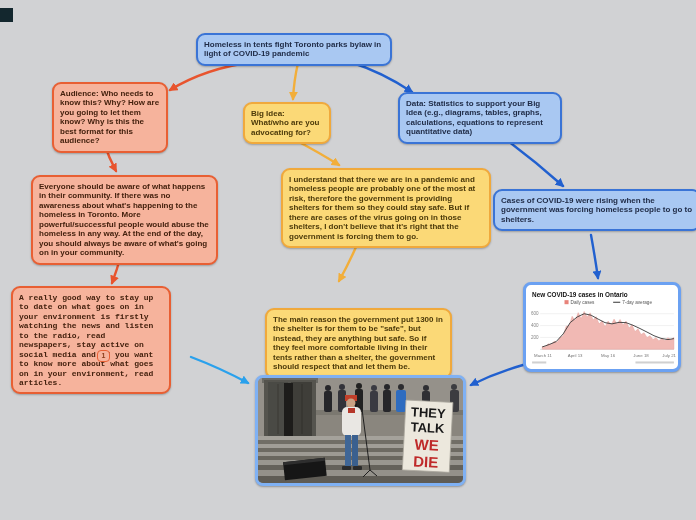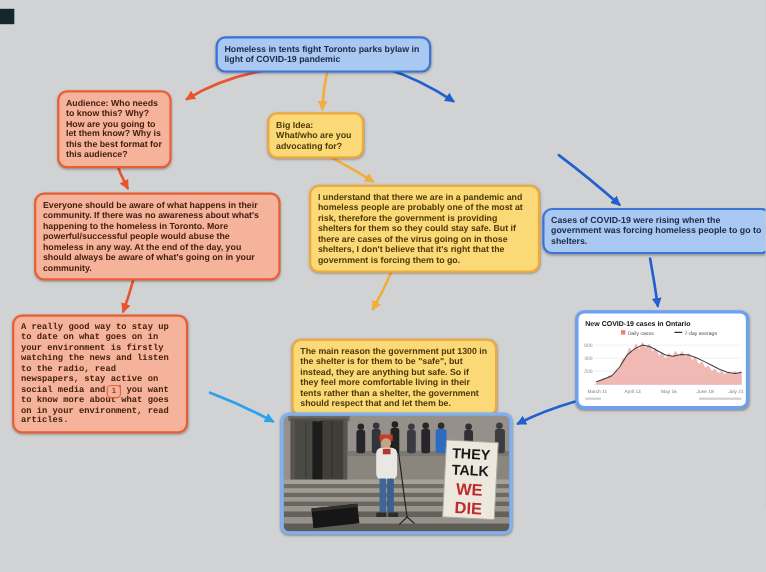--- a/index.html
+++ b/index.html
@@ -64,31 +64,34 @@
     <path class="br lblue" d="M191,357 Q220,368 248,383" marker-end="url(#ah-lblue)"></path>
     <path class="br blue" d="M508,141 Q536,162 563,186" marker-end="url(#ah-blue)"></path>
     <path class="br blue" d="M591,235 Q595,257 598,278" marker-end="url(#ah-blue)"></path>
     <path class="br blue" d="M523,365 Q495,373 471,385" marker-end="url(#ah-blue)"></path>
   </svg>
 
   <div class="node b" style="left:196px;top:33px;width:196px;">
     <span class="lbl">Homeless in tents fight Toronto parks bylaw in light of COVID-19 pandemic</span>
   </div>
 
-  <div class="node s" style="left:52px;top:82px;width:104px;">
+  <div class="node s" style="left:52px;top:82px;width:116px;">
     <span class="lbl">Audience: Who needs to know this? Why? How are you going to let them know? Why is this the best format for this audience?</span>
   </div>
 
   <div class="node y" style="left:243px;top:102px;width:88px;">
     <span class="lbl">Big Idea:
 What/who are you advocating for?</span>
   </div>
 
-
-  <div class="node s" style="left:31px;top:175px;width:224px;">
+  <div class="node b" style="left:398px;top:92px;width:164px;">
+    <span class="lbl">Data: Statistics to support your Big Idea (e.g., diagrams, tables, graphs, calculations, equations to represent quantitative data)</span>
+  </div>
+
+  <div class="node s" style="left:31px;top:175px;width:187px;">
     <span class="lbl">Everyone should be aware of what happens in their community. If there was no awareness about what's happening to the homeless in Toronto. More powerful/successful people would abuse the homeless in any way. At the end of the day, you should always be aware of what's going on in your community.</span>
   </div>
 
   <div class="node s" style="left:11px;top:286px;width:160px;font-family:Liberation Mono, monospace;">
     <span class="lbl">A really good way to stay up to date on what goes on in your environment is firstly watching the news and listen to the radio, read newspapers, stay active on social media and if you want to know more about what goes on in your environment, read articles.</span>
   </div>
 
   <div class="badge">1</div>
 
   <div class="node y" style="left:281px;top:168px;width:210px;">

